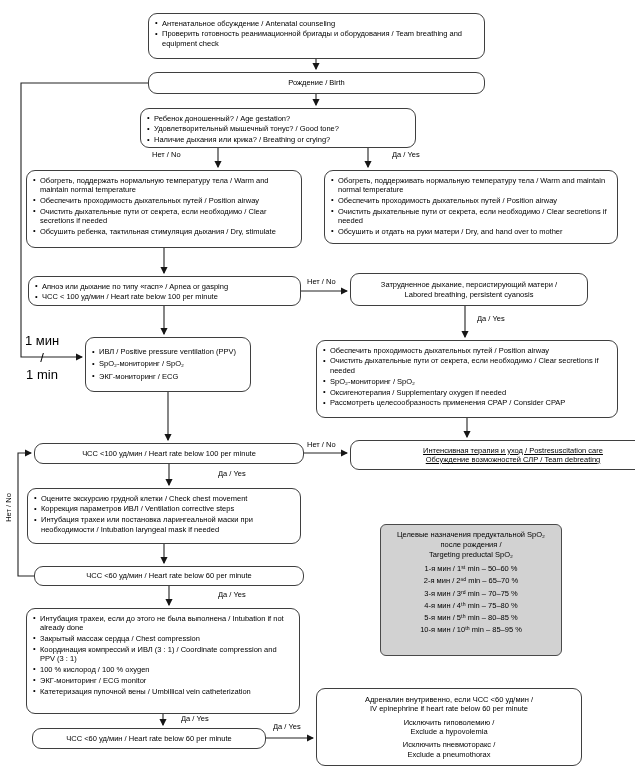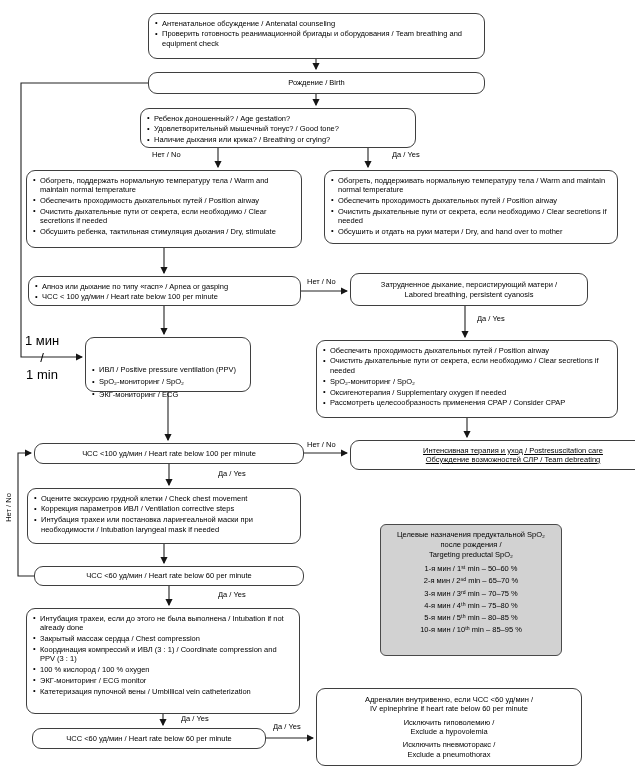--- a/index.html
+++ b/index.html
@@ -90,21 +90,21 @@
   <div class="bx" style="left:28px;top:276px;width:273px;height:30px;">
     <div class="li">Апноэ или дыхание по типу «гасп» / Apnea or gasping</div>
     <div class="li">ЧСС &lt; 100 уд/мин / Heart rate below 100 per minute</div>
   </div>
 
   <div class="bx center" style="left:350px;top:273px;width:238px;height:33px;">
     <div>Затрудненное дыхание, персистирующий матери /</div>
     <div>Labored breathing, persistent cyanosis</div>
   </div>
 
-  <div class="bx roomy" style="left:85px;top:337px;width:166px;height:55px;padding-top:24px;">
+  <div class="bx roomy" style="left:85px;top:337px;width:166px;height:55px;padding-top:6px;">
     <div class="li">ИВЛ / Positive pressure ventilation (PPV)</div>
     <div class="li">SpO₂-мониторинг / SpO₂</div>
     <div class="li">ЭКГ-мониторинг / ECG</div>
   </div>
 
   <div class="bx" style="left:316px;top:340px;width:302px;height:78px;">
     <div class="li">Обеспечить проходимость дыхательных путей / Position airway</div>
     <div class="li">Очистить дыхательные пути от секрета, если необходимо / Clear secretions if needed</div>
     <div class="li">SpO₂-мониторинг / SpO₂</div>
     <div class="li">Оксигенотерапия / Supplementary oxygen if needed</div>

